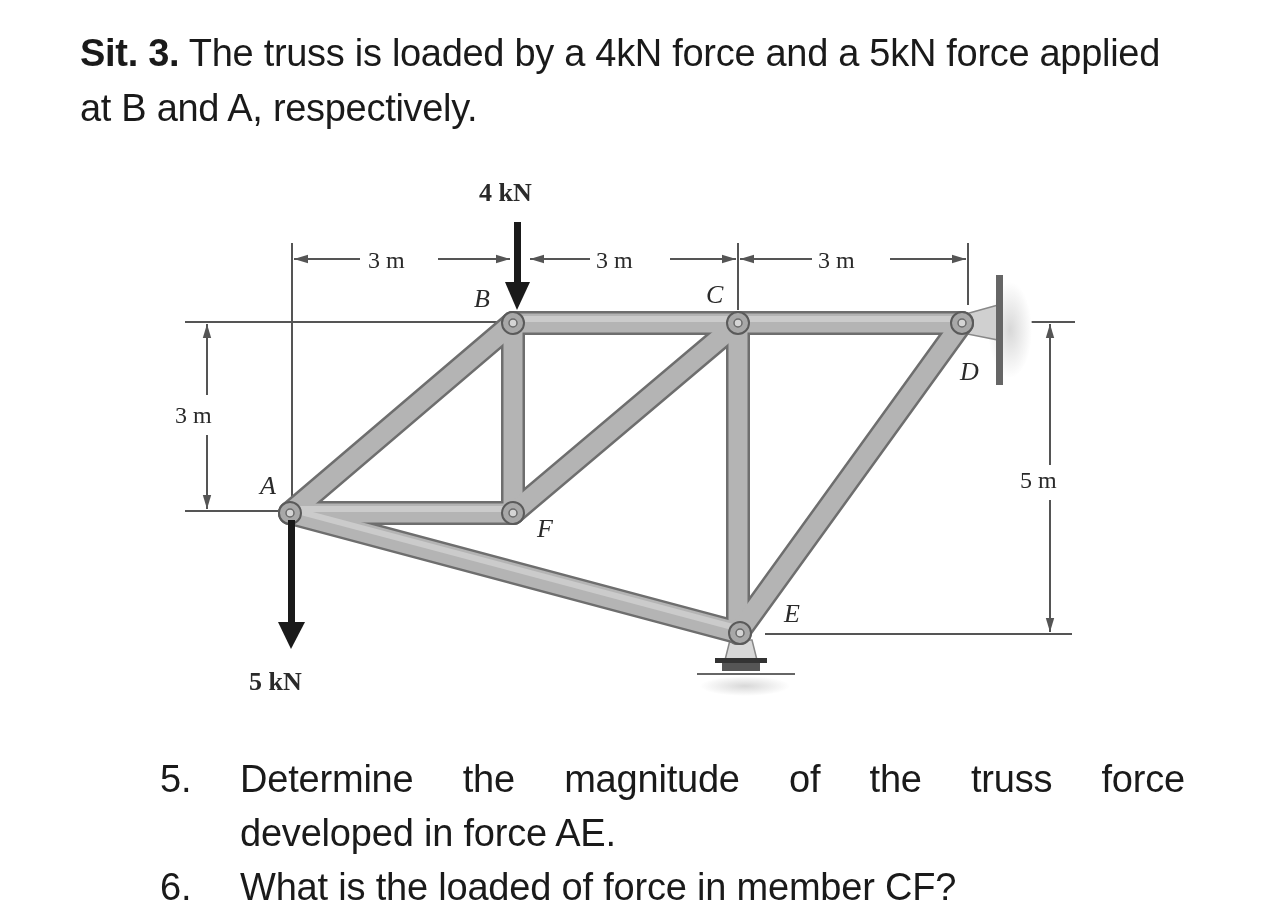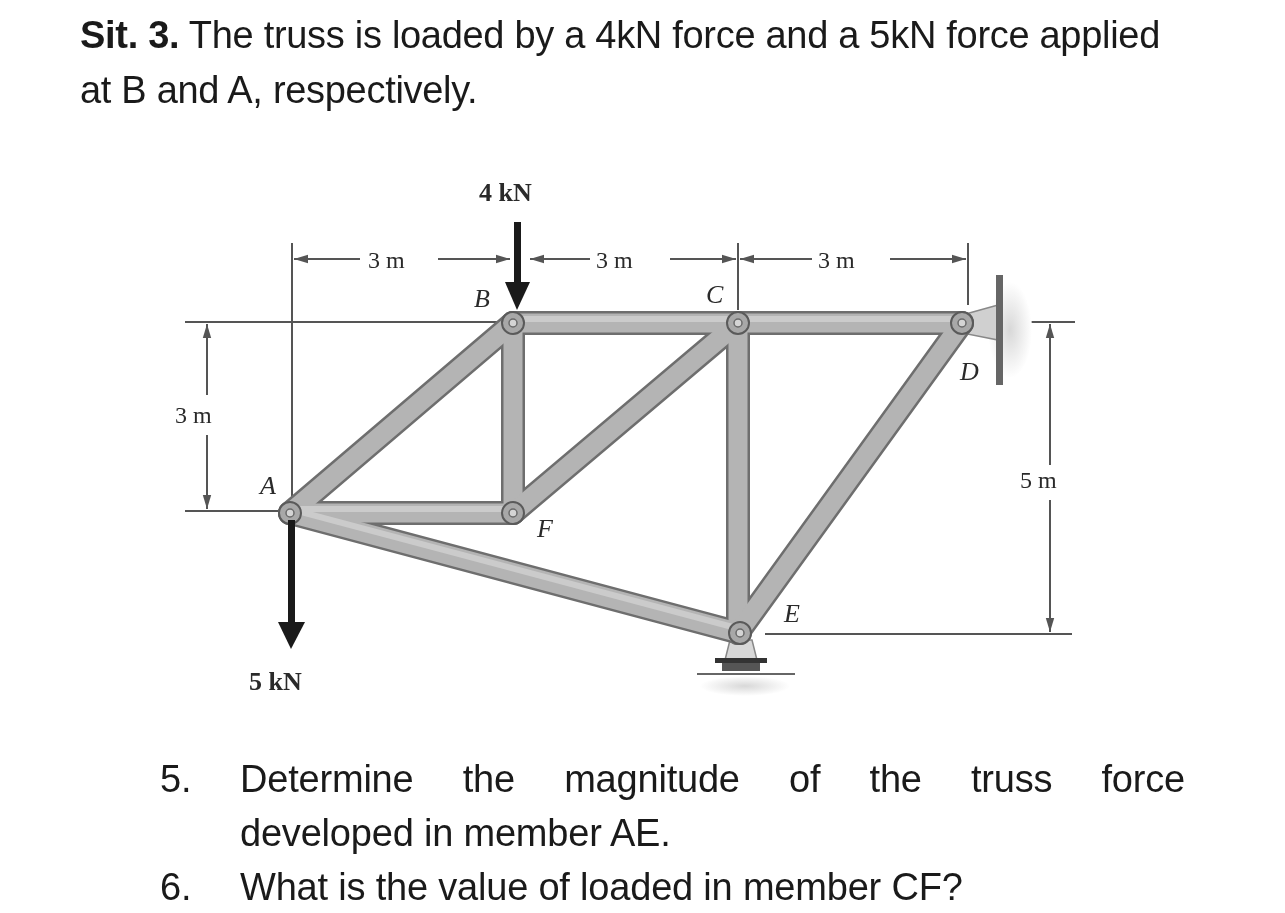--- a/index.html
+++ b/index.html
@@ -1,17 +1,17 @@
 <!DOCTYPE html>
 <html><head>
   <meta charset="utf-8">
   <style>
     html, body { margin: 0; padding: 0; background: #ffffff; }
     body { width: 1285px; height: 913px; position: relative; overflow: hidden; font-family: "Liberation Sans", sans-serif; color: #1a1a1a; }
-    .intro { position: absolute; left: 80px; top: 8px; width: 1120px; font-size: 38px; line-height: 55px; letter-spacing: -0.3px; }
+    .intro { position: absolute; left: 80px; top: 26px; width: 1120px; font-size: 38px; line-height: 55px; letter-spacing: -0.3px; }
     .intro b { font-weight: bold; }
     .figure { position: absolute; left: 0; top: 0; width: 1285px; height: 913px; }
     .questions { position: absolute; left: 160px; top: 752px; width: 1025px; font-size: 38px; line-height: 54px; letter-spacing: -0.2px; }
     .q { display: flex; }
     .q-num { width: 80px; flex: none; }
     .q-text { flex: 1; text-align: justify; }
     .q-text.justify-last { text-align-last: justify; }
     .fig-label { font-family: "Liberation Serif", serif; fill: #2a2a2a; }
     .fig-label-italic { font-family: "Liberation Serif", serif; font-style: italic; fill: #2a2a2a; }
   </style>
@@ -148,19 +148,19 @@
   <text class="fig-label-italic" x="537" y="537" font-size="26">F</text>
 </svg>
 
 <div class="questions">
   <div class="q">
     <span class="q-num">5.</span>
     <span class="q-text justify-last">Determine the magnitude of the truss force</span>
   </div>
   <div class="q">
     <span class="q-num"></span>
-    <span class="q-text">developed in member AE.</span>
+    <span class="q-text">developed in force AE.</span>
   </div>
   <div class="q">
     <span class="q-num">6.</span>
-    <span class="q-text">What is the value of loaded in member CF?</span>
+    <span class="q-text">What is the loaded of force in member CF?</span>
   </div>
 </div>
 
 </body></html>

